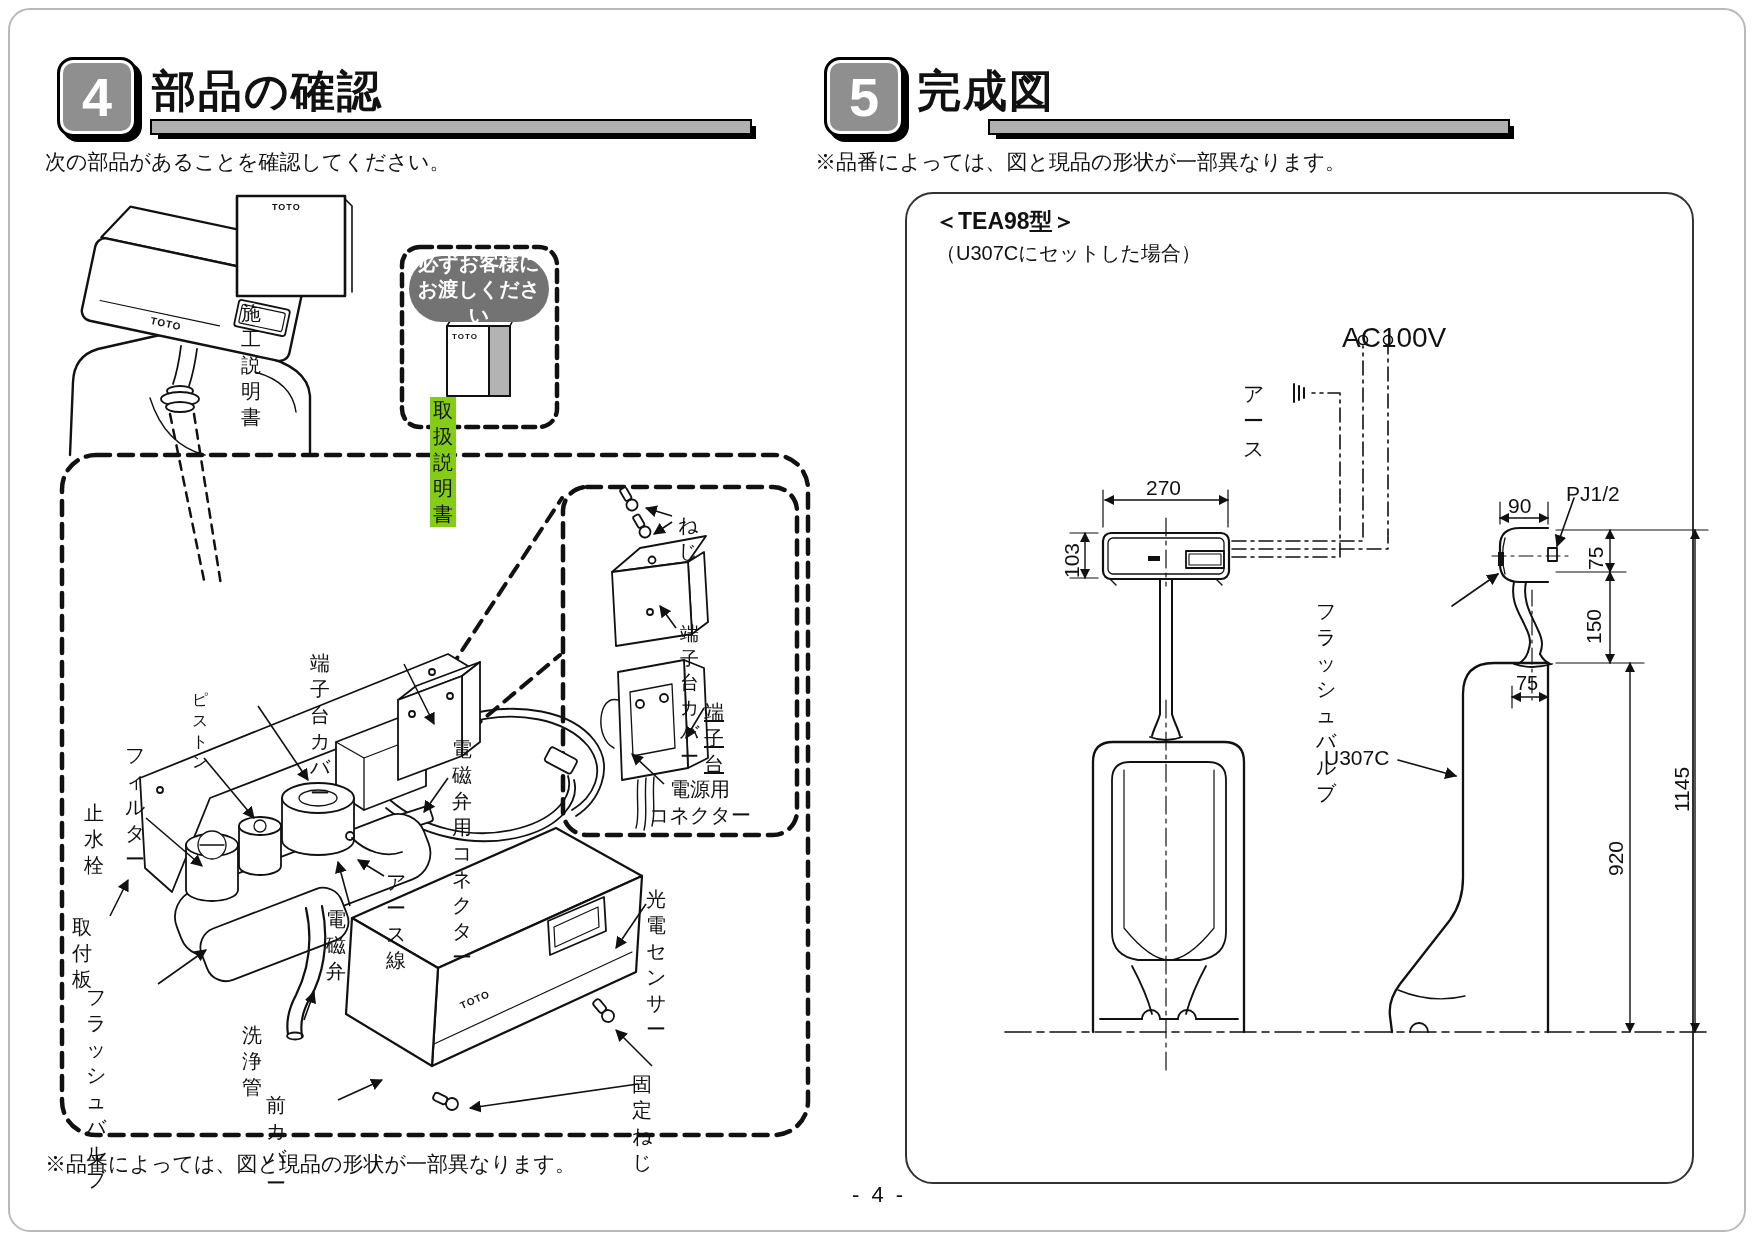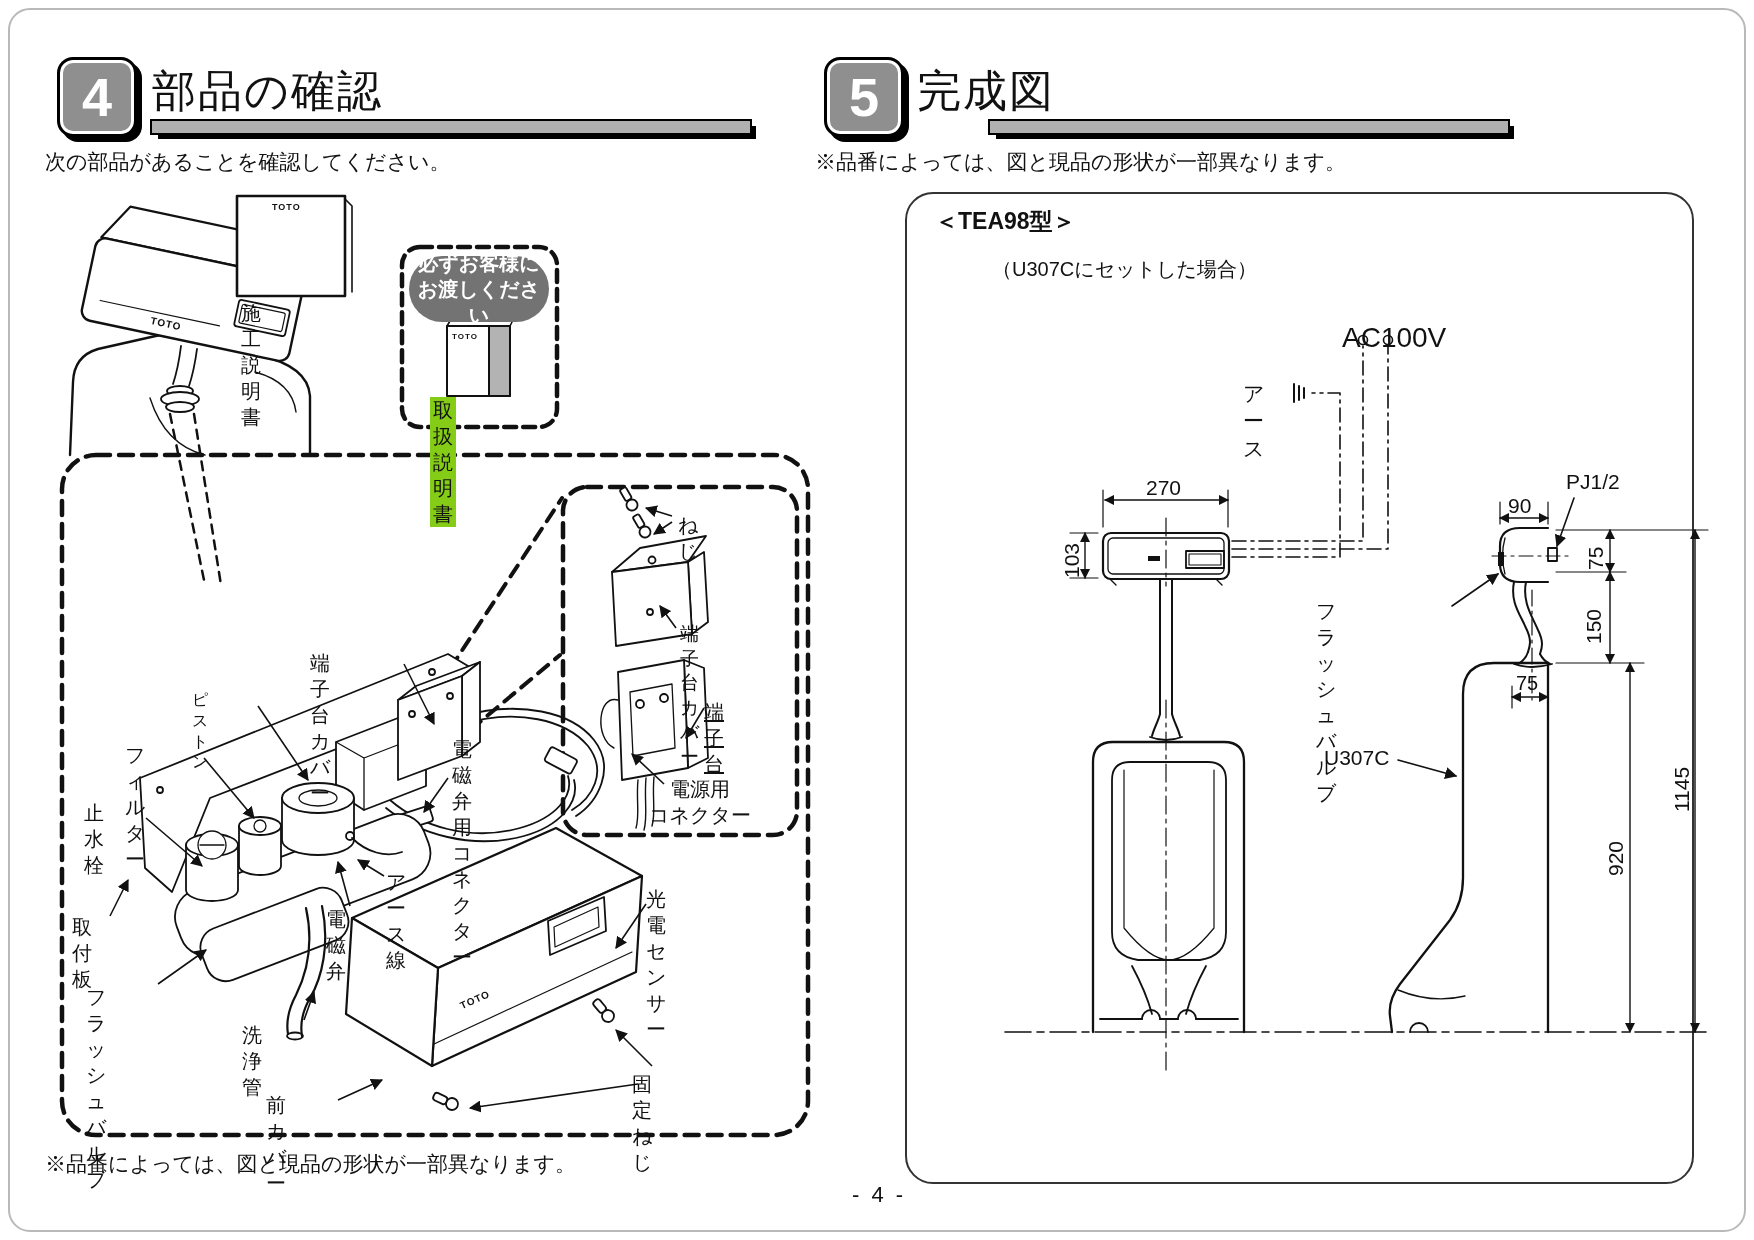--- a/index.html
+++ b/index.html
@@ -3,21 +3,21 @@
 <meta charset="utf-8">
 <style>
   html,body{margin:0;padding:0;background:#e8e8e8;}
   #page{position:relative;width:1754px;height:1240px;background:#ffffff;overflow:hidden;
         font-family:"Liberation Sans", sans-serif;color:#111;}
   .abs{position:absolute;}
   .page-frame{position:absolute;left:8px;top:8px;right:8px;bottom:8px;border:2px solid #b9b9b9;border-radius:22px;}
   .badge{position:absolute;width:74px;height:74px;background:#8f8f8f;border:3px solid #000;border-radius:16px;
          box-shadow:5px 5px 0 #000, inset 0 0 0 3px #fff;display:flex;align-items:center;justify-content:center;}
   .badge span{color:#fff;font-size:54px;font-weight:bold;line-height:1;}
-  .sec-title{position:absolute;font-size:44px;font-weight:400;letter-spacing:2px;white-space:nowrap;text-align:right;}
+  .sec-title{position:absolute;font-size:44px;font-weight:700;letter-spacing:2px;white-space:nowrap;text-align:right;}
   .hbar-shadow{position:absolute;height:13px;background:#000;}
   .hbar{position:absolute;height:12px;background:#b0b0b0;border:2px solid #000;}
   .body-text{position:absolute;font-size:21px;white-space:nowrap;}
   .dlabel{position:absolute;white-space:pre-line;line-height:1.3;font-weight:500;}
   .pill{position:absolute;left:409px;top:256px;width:140px;height:66px;background:#737373;border-radius:33px;
         display:flex;align-items:center;justify-content:center;text-align:center;}
   .pill div{color:#fff;font-size:20px;font-weight:bold;line-height:26px;}
   .big-box{position:absolute;left:905px;top:192px;width:785px;height:988px;border:2px solid #333;border-radius:28px;}
   .model-title{position:absolute;font-size:23px;font-weight:bold;white-space:nowrap;}
   .model-sub{position:absolute;font-size:20px;white-space:nowrap;}
@@ -42,21 +42,21 @@
   <div class="badge" style="left:824px;top:57px;">
     <span>5</span>
   </div>
   <div class="sec-title" style="left:917px;top:62px;">完成図</div>
   <div class="hbar-shadow" style="left:996px;top:126px;width:518px;"></div>
   <div class="hbar" style="left:988px;top:119px;width:518px;"></div>
   <div class="body-text" style="left:815px;top:148px;">※品番によっては、図と現品の形状が一部異なります。</div>
 
   <div class="big-box"></div>
   <div class="model-title" style="left:935px;top:206px;">＜TEA98型＞</div>
-  <div class="model-sub" style="left:992px;top:240px;margin-top:16px;">（U307Cにセットした場合）</div>
+  <div class="model-sub" style="left:936px;top:240px;">（U307Cにセットした場合）</div>
 
   <svg width="1754" height="1240" viewBox="0 0 1754 1240">
     <defs>
       <marker id="ah" viewBox="0 0 10 10" refX="9" refY="5" markerWidth="7.5" markerHeight="7.5" orient="auto-start-reverse">
         <path d="M0 0 L10 5 L0 10 z" fill="#111" stroke="none"></path>
       </marker>
     </defs>
 
     <g stroke="#111" fill="none" stroke-width="1.8" stroke-linecap="round" stroke-linejoin="round">
 
@@ -318,21 +318,21 @@
       <div class="dlabel" style="left: 266px; top: 1092px; font-size: 20px;">前カバー</div>
       <div class="dlabel" style="left: 632px; top: 1071px; font-size: 20px;">固定ねじ</div>
       <div class="dlabel" style="left: 152px; top: 314px; font-size: 10px; transform: rotate(12deg); transform-origin: 0px 0px; letter-spacing: 1px; font-weight: bold;">TOTO</div>
       <div class="dlabel" style="left: 272px; top: 202px; font-size: 9px; letter-spacing: 1px; font-weight: bold;">TOTO</div>
       <div class="dlabel" style="left: 452px; top: 332px; font-size: 8px; letter-spacing: 1px; font-weight: bold;">TOTO</div>
       <div class="dlabel" style="left: 458px; top: 1000px; font-size: 10px; transform: rotate(-24deg); transform-origin: 0px 0px; letter-spacing: 1px; font-weight: bold;">TOTO</div>
     </div>
   <div class="abs" style="left:0;top:0;">
       <div class="dlabel" style="left: 1342px; top: 304px; font-size: 28px; margin-top: 16px;">AC100V</div>
       <div class="dlabel" style="left: 1243px; top: 380px; font-size: 21px;">アース</div>
-      <div class="dlabel" style="left: 1566px; top: 468px; font-size: 21px;">PJ1/2</div>
+      <div class="dlabel" style="left: 1566px; top: 480px; font-size: 21px;">PJ1/2</div>
       <div class="dlabel" style="left: 1316px; top: 598px; font-size: 20px;">フラッシュバルブ</div>
       <div class="dlabel" style="left: 1324px; top: 744px; font-size: 21px;">U307C</div>
     </div>
   <div class="abs" style="left:0;top:0;">
       <div class="dlabel" style="left: 1146px; top: 474px; font-size: 21px;">270</div>
       <div class="dlabel" style="left: 1058px; top: 578px; font-size: 21px; transform: rotate(-90deg); transform-origin: 0px 0px;">103</div>
       <div class="dlabel" style="left: 1508px; top: 492px; font-size: 21px;">90</div>
       <div class="dlabel" style="left: 1582px; top: 570px; font-size: 21px; transform: rotate(-90deg); transform-origin: 0px 0px;">75</div>
       <div class="dlabel" style="left: 1580px; top: 644px; font-size: 21px; transform: rotate(-90deg); transform-origin: 0px 0px;">150</div>
       <div class="dlabel" style="left: 1516px; top: 670px; font-size: 20px;">75</div>

